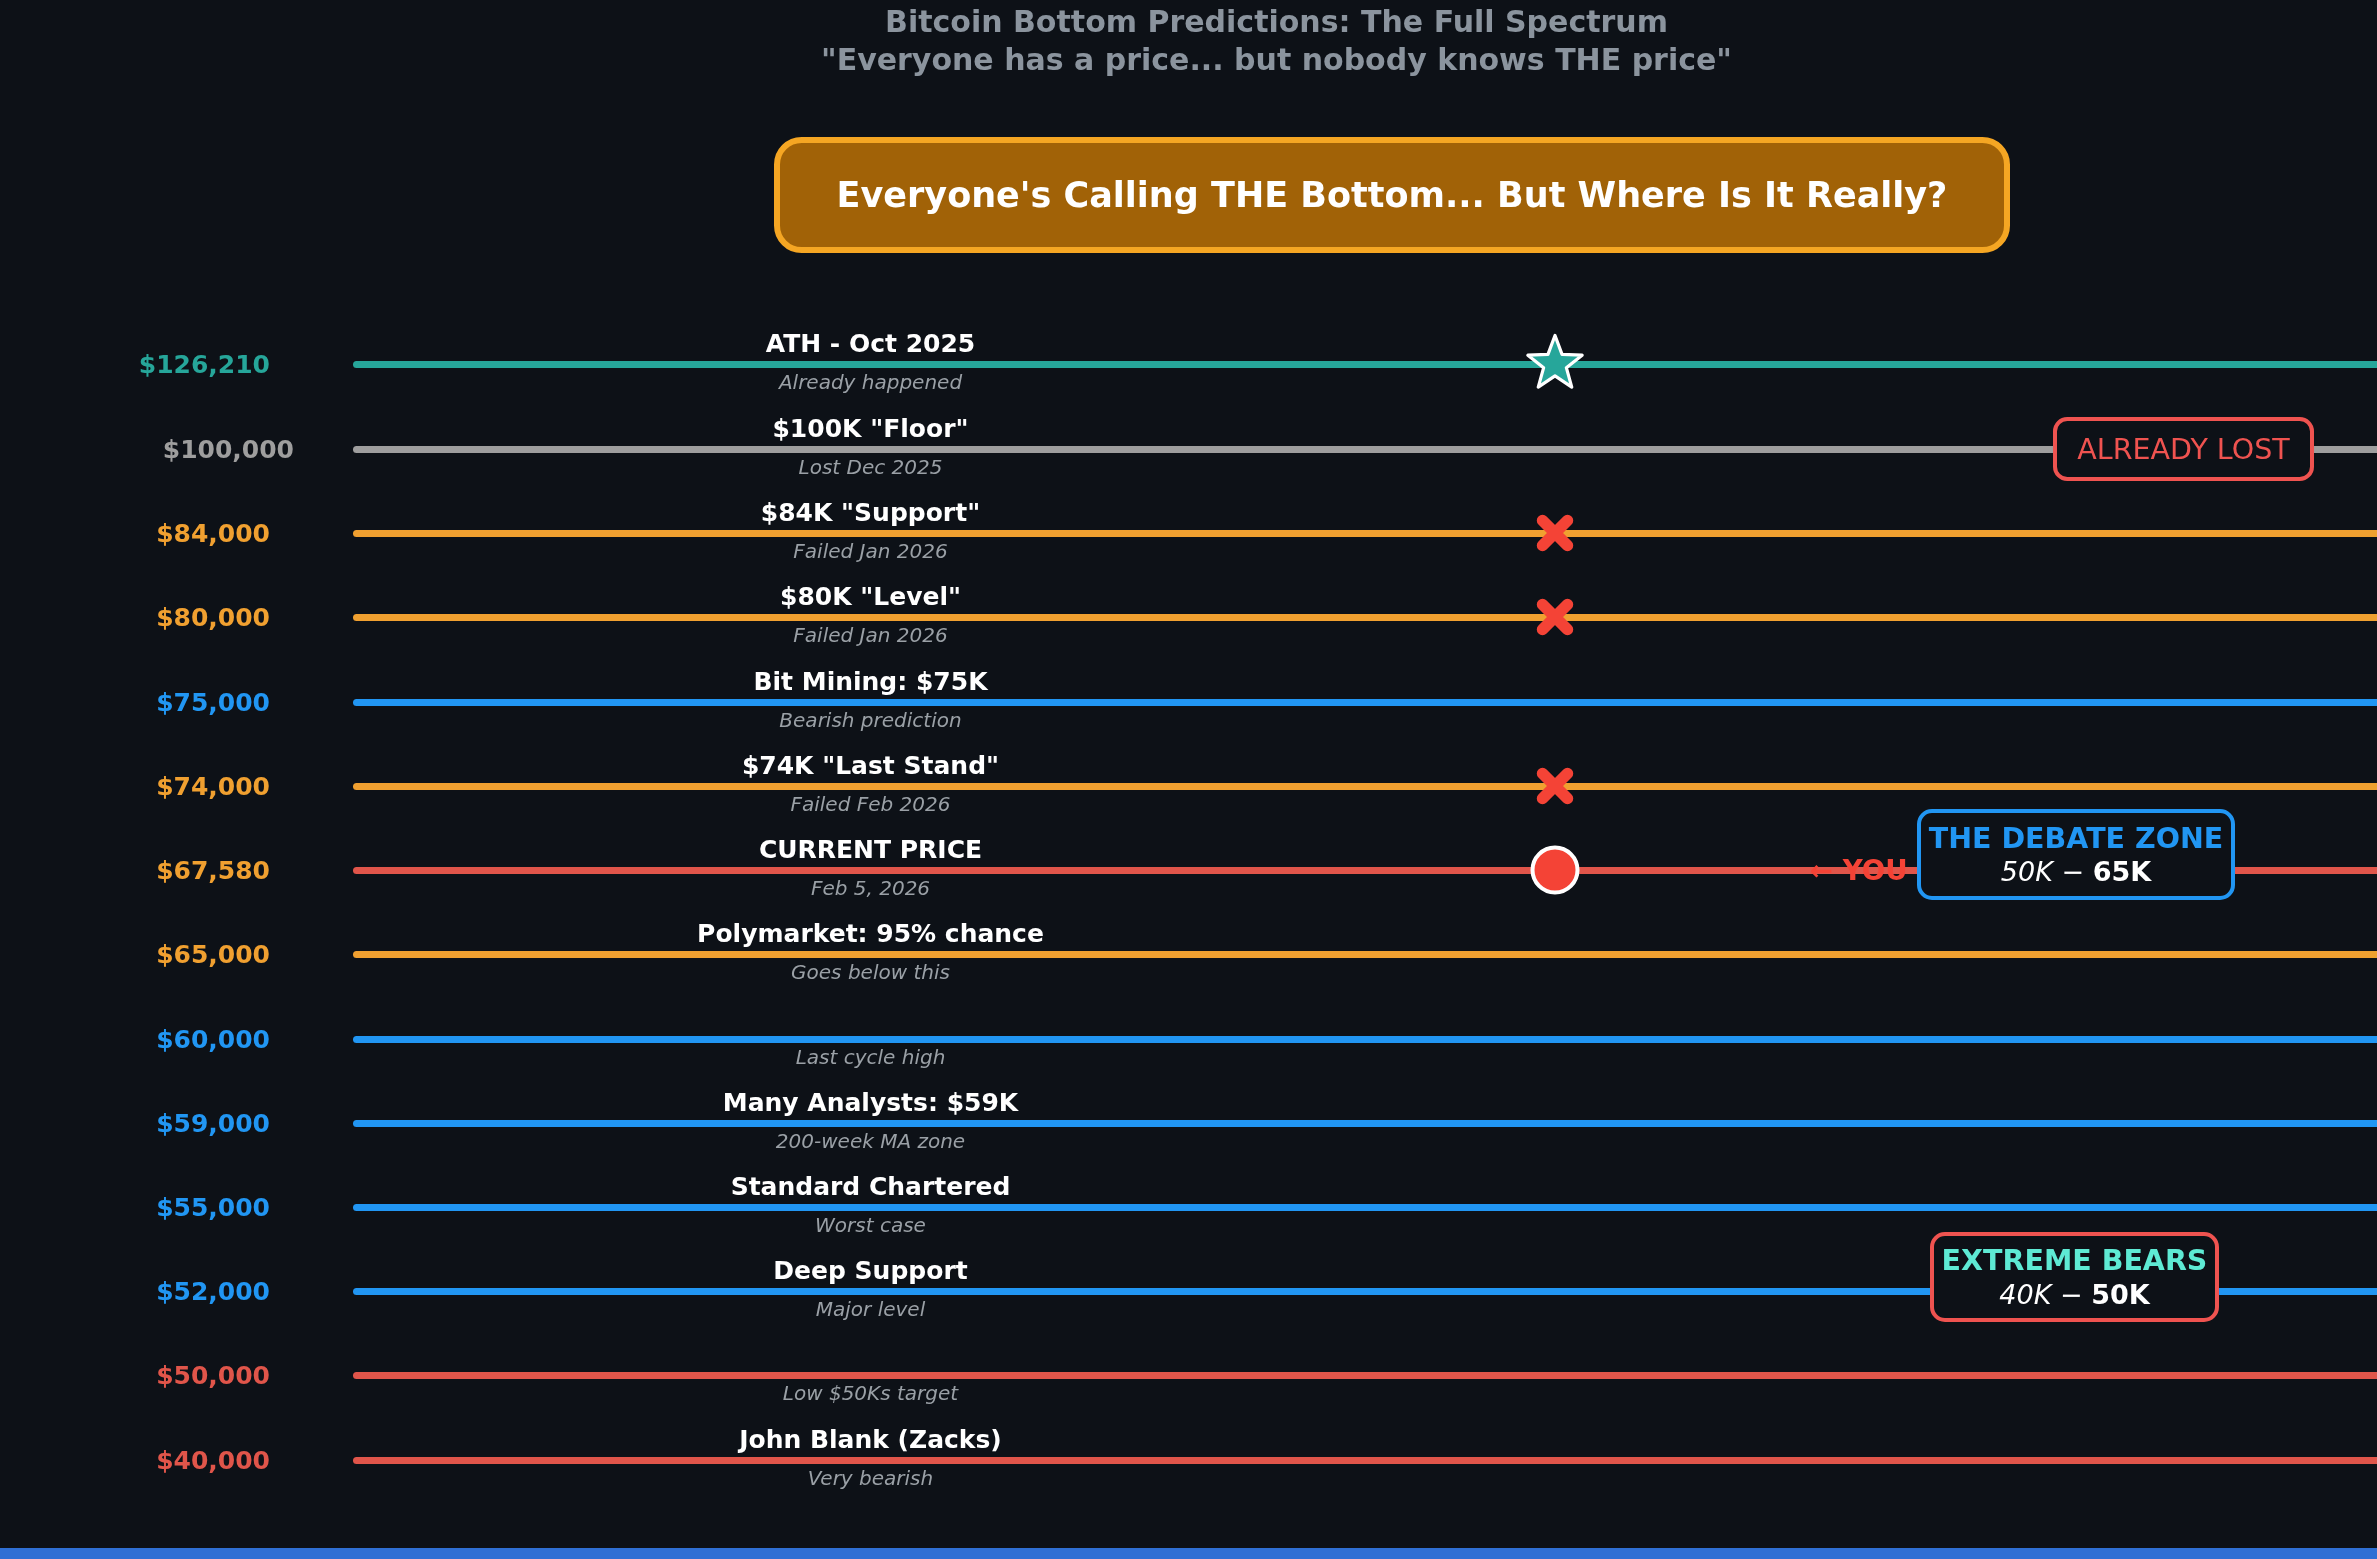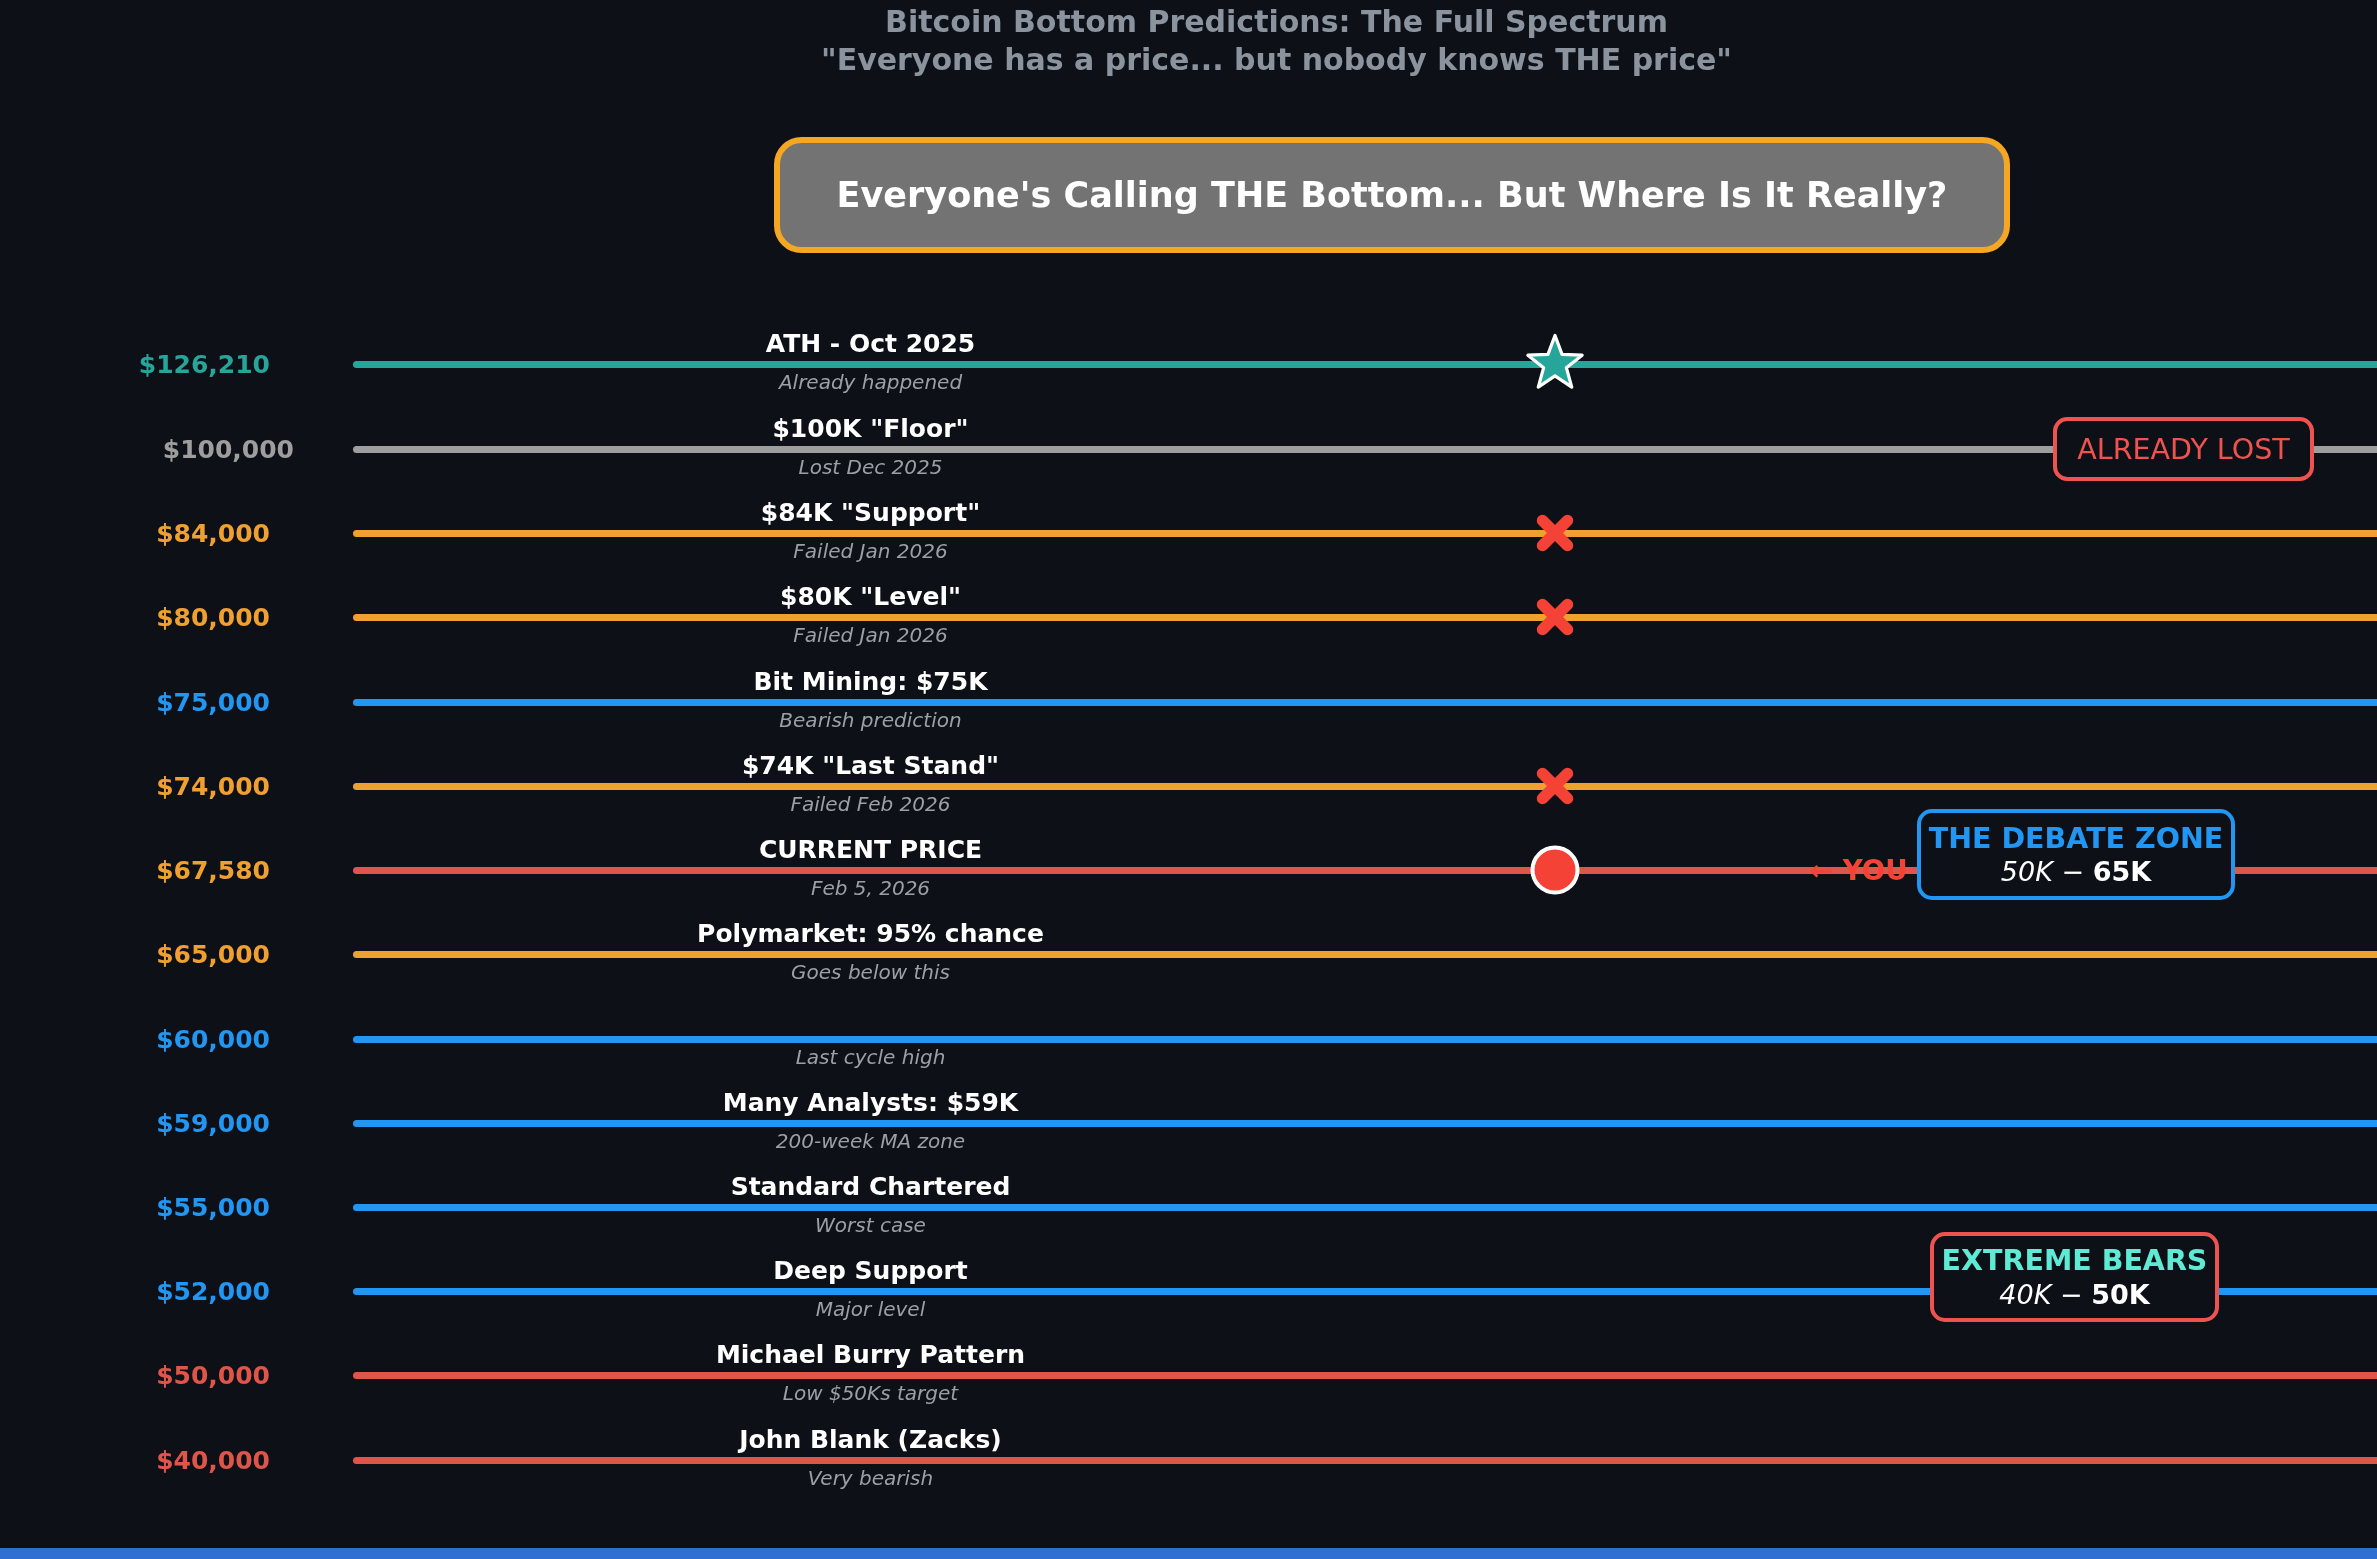--- a/index.html
+++ b/index.html
@@ -5,21 +5,21 @@
   html, body { margin:0; padding:0; background:#0d1117; }
   #canvas {
     position:relative; width:2553px; height:1560px; background:#0d1117;
     font-family:"DejaVu Sans","Liberation Sans",sans-serif; overflow:hidden;
   }
   .page-title   { position:absolute; top:2.9px;  left:0; width:100%; text-align:center; font-size:30px; font-weight:bold; line-height:38px; color:#8b949e; }
   .page-subtitle{ position:absolute; top:41px; left:0; width:100%; text-align:center; font-size:30px; font-weight:bold; line-height:38px; color:#8b949e; }
 
   .banner {
     position:absolute; left:774px; top:137px; width:1224px; height:104px;
-    border:6.7px solid #f5a623; border-radius:27.6px; background:#737373;
+    border:6.7px solid #f5a623; border-radius:27.6px; background:#a16207;
     display:flex; align-items:center; justify-content:center; z-index:2;
   }
   .banner-text { font-size:35px; font-weight:bold; color:#ffffff; white-space:nowrap; }
 
   .chart-row { position:absolute; left:0; width:100%; height:85px; }
   .price-label {
     position:absolute; left:0; top:0; width:270px; height:85px; line-height:85px;
     text-align:right; font-size:25px; font-weight:bold; white-space:nowrap;
   }
   .prediction-line { position:absolute; left:353px; top:39px; width:2063px; height:7.1px; border-radius:3.8px; }
@@ -189,21 +189,20 @@
     <div class="price-label" style="color: rgb(33, 150, 243);">$52,000</div>
     <div class="prediction-line" style="background: rgb(33, 150, 243);"></div>
     <div class="row-label">Deep Support</div>
     <div class="row-sublabel">Major level</div>
 
   </div>
 
   <div class="chart-row" style="top: 1333px;">
     <div class="price-label" style="color: rgb(224, 85, 74);">$50,000</div>
     <div class="prediction-line" style="background: rgb(224, 85, 74);"></div>
-    <div class="row-label">Michael Burry Pattern</div>
     <div class="row-sublabel">Low $50Ks target</div>
 
   </div>
 
   <div class="chart-row" style="top: 1418px;">
     <div class="price-label" style="color: rgb(224, 85, 74);">$40,000</div>
     <div class="prediction-line" style="background: rgb(224, 85, 74);"></div>
     <div class="row-label">John Blank (Zacks)</div>
     <div class="row-sublabel">Very bearish</div>
 

